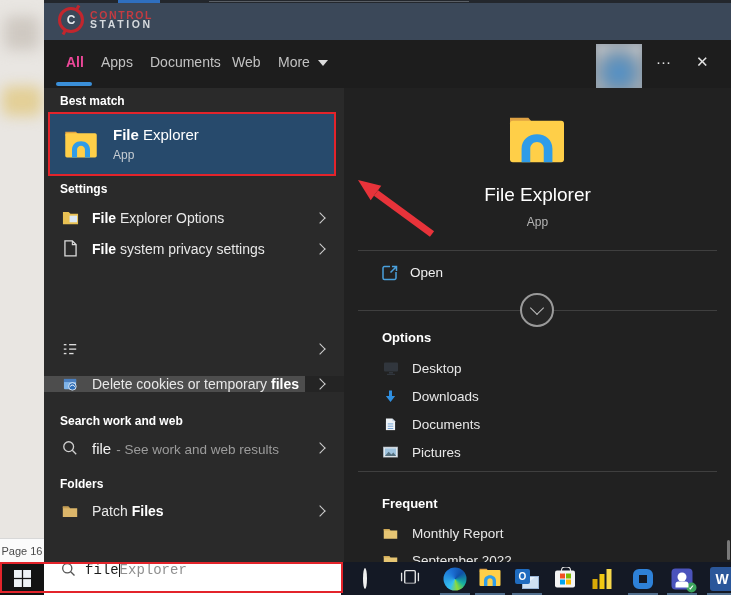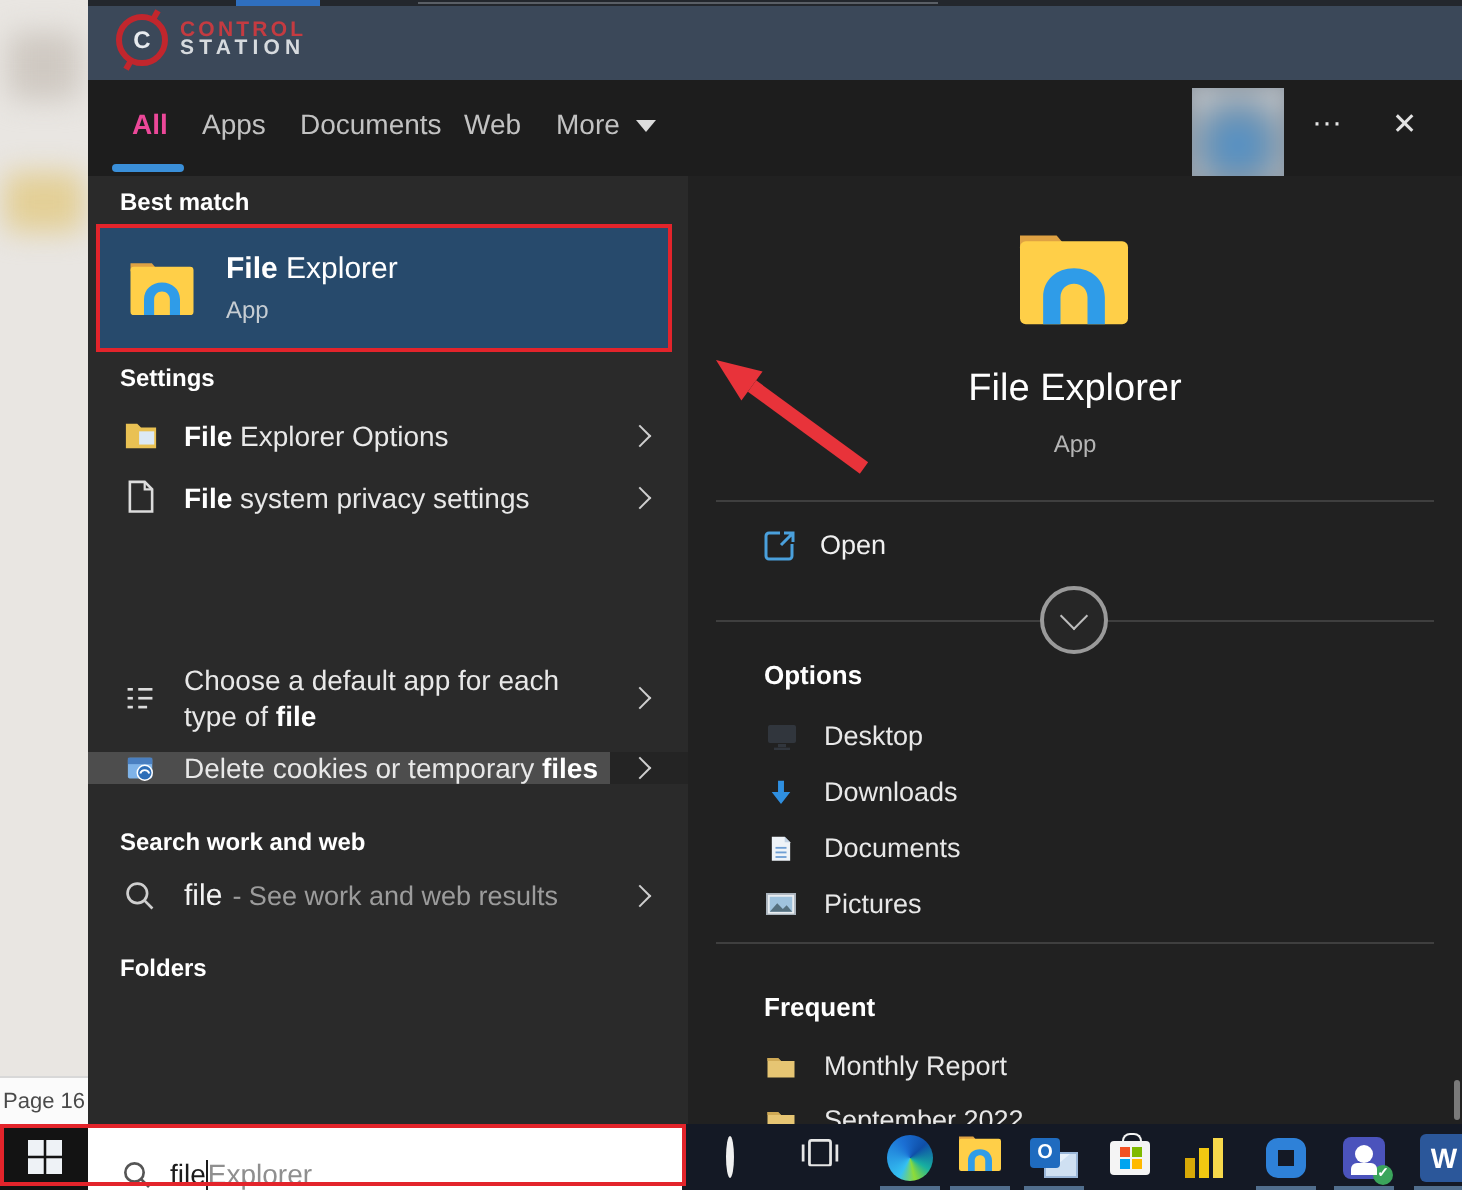--- a/index.html
+++ b/index.html
@@ -81,21 +81,21 @@
   .prow .lbl{position:absolute;left:68px;top:50%;transform:translateY(-50%);font-size:13.5px;color:#e8e8e8;white-space:nowrap;}
   .scroll-thumb{right:1px;top:452px;width:3px;height:20px;background:#7a7a7a;border-radius:2px;}
 
   
   .anno-arrow{left:304px;top:172px;width:92px;height:70px;pointer-events:none;}
   .anno-box-task{left:0;top:562px;width:343px;height:31px;border:2px solid #e3242b;box-sizing:border-box;z-index:30;pointer-events:none;}
 
   
   .taskbar{left:0;top:562px;width:731px;height:33px;background:#141925;}
   .start-btn{left:0;top:0;width:44px;height:33px;background:#131313;display:flex;align-items:center;justify-content:center;}
-  .tsearch{left:44px;top:0;width:297px;height:33px;background:#ffffff;display:flex;align-items:flex-end;}
+  .tsearch{left:44px;top:0;width:297px;height:33px;background:#ffffff;display:flex;align-items:flex-start;font-family:Liberation Mono, monospace;}
   .tsearch .mag{margin-left:17px;width:15px;height:15px;}
   .ts-text{margin-left:9px;font-size:14px;}
   .ts-typed{color:#1b1b1b;}
   .caret{display:inline-block;width:1px;height:15px;background:#1b1b1b;vertical-align:-3px;}
   .ts-sugg{color:#8f8f8f;}
   .ticon{position:absolute;top:50%;transform:translate(-50%,-50%);}
   .underline-ind{position:absolute;bottom:0;width:30px;height:2px;background:#516e8d;}
 
   
   .cortana-ring{width:18px;height:18px;border:2.2px solid #f0f0f0;border-radius:50%;}
@@ -213,21 +213,20 @@
               <g stroke="#dcdcdc" stroke-width="1.5">
                 <line x1="2" y1="3" x2="5" y2="3"></line>
                 <line x1="8" y1="3" x2="16" y2="3"></line>
                 <line x1="2" y1="8" x2="5" y2="8"></line>
                 <line x1="8" y1="8" x2="16" y2="8"></line>
                 <line x1="2" y1="13" x2="5" y2="13"></line>
                 <line x1="8" y1="13" x2="13" y2="13"></line>
               </g>
             </svg>
         </span>
-        <span class="lbl"><span>Choose a default app for each type of </span><b>file</b><span></span></span>
         <span class="chev"></span>
       </div>
 
       <div class="srow hl" style="top:288px;height:16px">
         <span class="ic">
           <svg viewBox="0 0 16 16" width="15">
               <rect x="1" y="2" width="13" height="11" rx="1" fill="#7fb3e8"></rect>
               <rect x="1" y="2" width="13" height="3.4" fill="#4a7fc0"></rect>
               <circle cx="10" cy="10" r="4" fill="#2f6fb8" stroke="#fff" stroke-width="0.8"></circle>
               <path d="M7.6 10.4 a2.5 2.5 0 0 1 4.8 0" fill="none" stroke="#fff" stroke-width="1"></path>
@@ -245,20 +244,30 @@
               <circle cx="7.5" cy="7.5" r="5.5" fill="none" stroke="#cfcfcf" stroke-width="1.5"></circle>
               <line x1="11.6" y1="11.6" x2="16" y2="16" stroke="#cfcfcf" stroke-width="1.5"></line>
             </svg>
         </span>
         <span class="lbl"><span class="web-query">file</span><span class="web-hint">- See work and web results</span></span>
         <span class="chev"></span>
       </div>
 
       <div class="sec-label" style="top:389px">Folders</div>
 
+      <div class="srow" style="top:407px;height:32px">
+        <span class="ic">
+          <svg viewBox="0 0 20 16" width="16">
+              <path d="M1 2 h7 l2 2 h9 v11 H1z" fill="#dcb66a"></path>
+              <path d="M1 2 h7 l2 2 H1z" fill="#c49c52"></path>
+            </svg>
+        </span>
+        <span class="lbl"><span>Patch </span><b>Files</b><span></span></span>
+        <span class="chev"></span>
+      </div>
 
     </div>
 
     <div class="abs right-col">
       <svg class="abs prev-icon" viewBox="0 0 64 56">
         <path d="M4 6 h19 l6 7 H4z" fill="#dfa243"></path>
         <rect x="4" y="9" width="56" height="43" rx="3" fill="#ffcf48"></rect>
         <path d="M16 52 L16 38 C16 29 23 23 32 23 C41 23 48 29 48 38 L48 52 L39 52 L39 38 C39 34 36 31 32 31 C28 31 25 34 25 38 L25 52 Z" fill="#2f9ce8"></path>
       </svg>
       <div class="abs prev-title">File Explorer</div>

